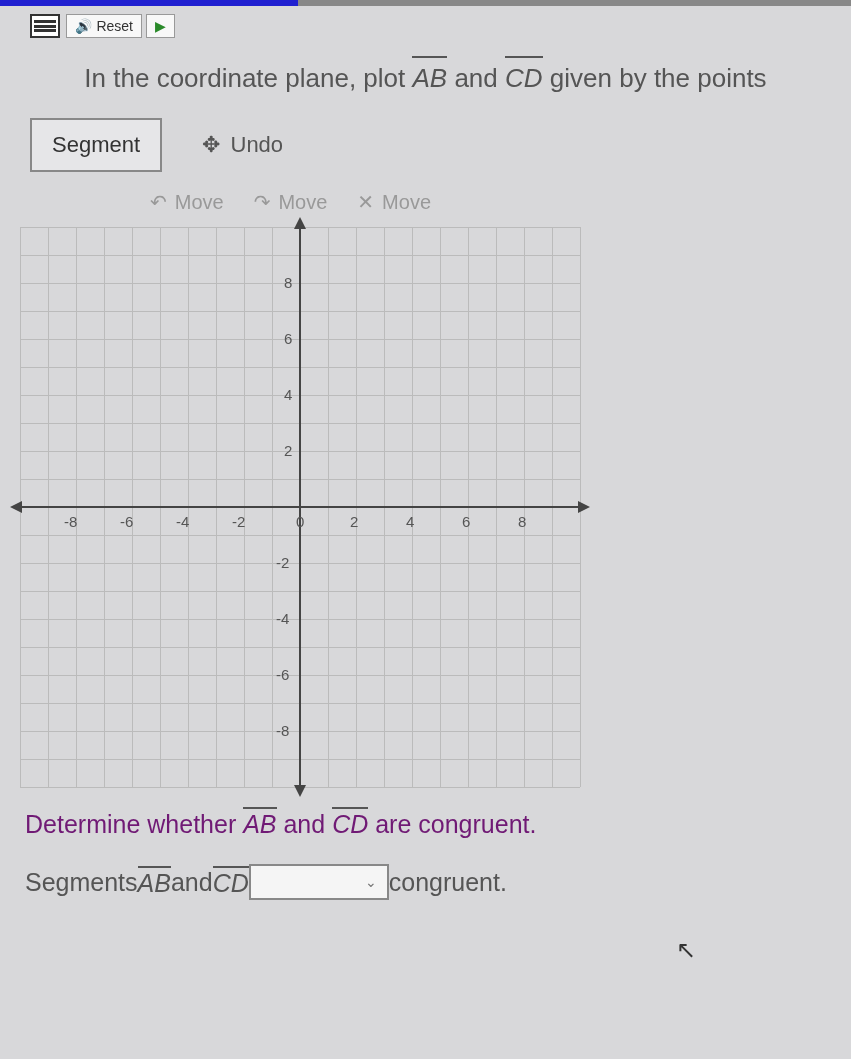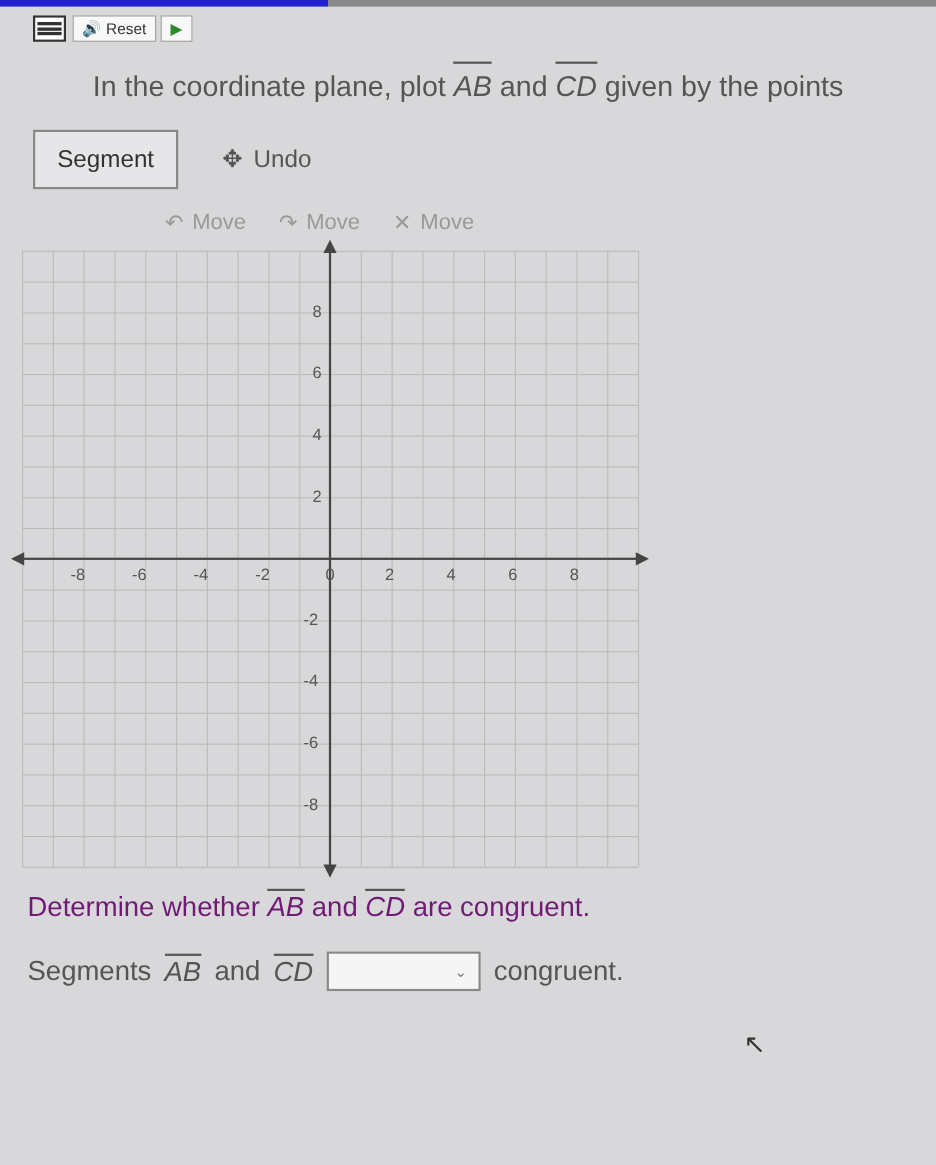--- a/index.html
+++ b/index.html
@@ -120,21 +120,20 @@
     padding: 15px 25px;
     font-size: 25px;
     color: #701a75;
   }
   .answer-row {
     padding: 10px 25px;
     font-size: 25px;
     color: #555;
     display: flex;
     align-items: center;
-    gap: 12px;
   }
   .dropdown {
     border: 2px solid #888;
     background: #f5f5f5;
     width: 140px;
     height: 36px;
     display: flex;
     align-items: center;
     justify-content: flex-end;
     padding: 0 10px;

